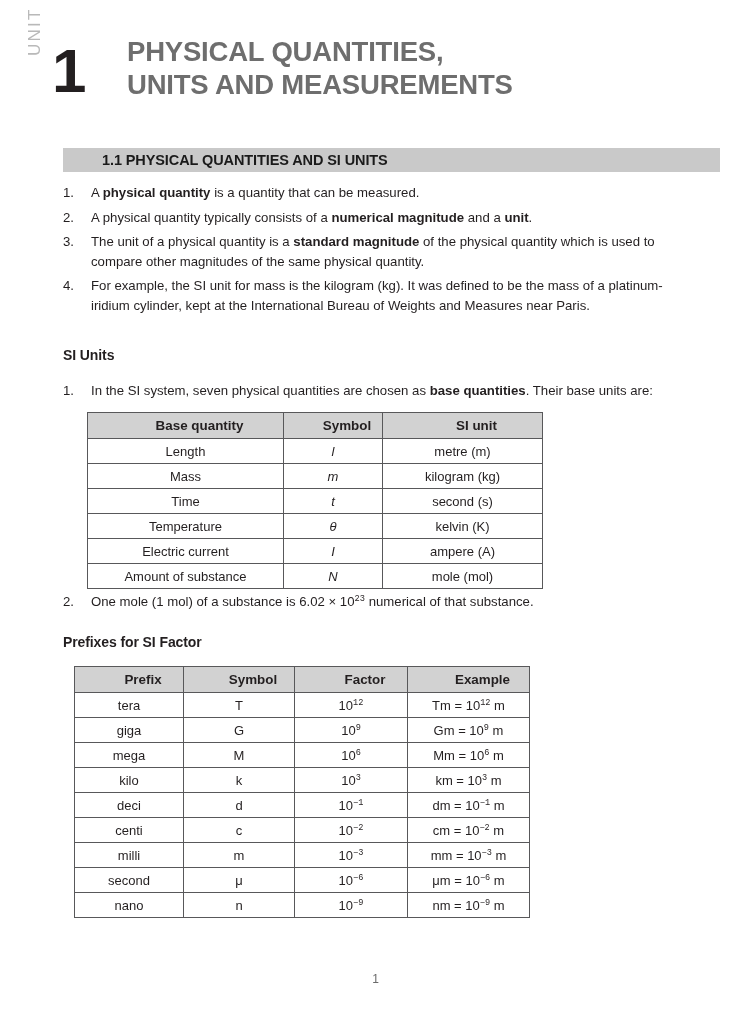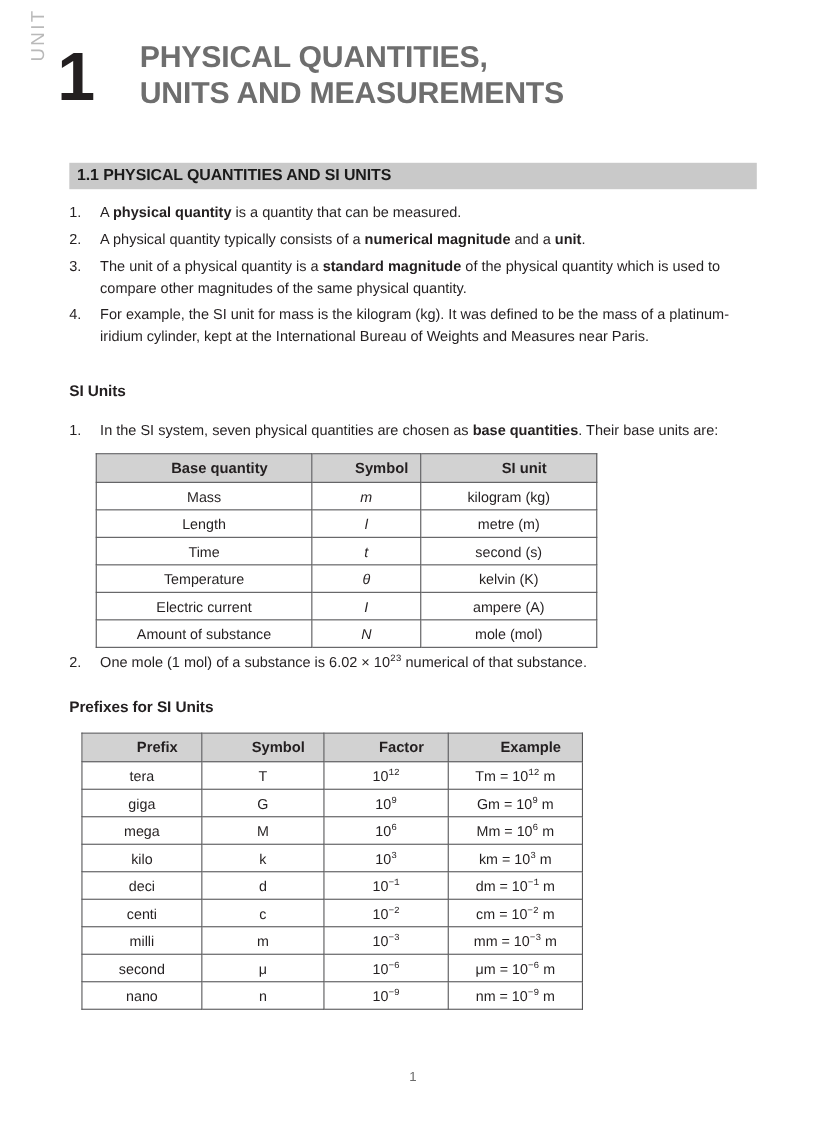--- a/index.html
+++ b/index.html
@@ -67,20 +67,21 @@
   
   .section-bar {
     position: absolute;
     left: 63px;
     top: 148px;
     width: 625px;
     height: 24px;
     background: #c9c9c9;
     display: flex;
     align-items: center;
+    padding-left: 32px;
   }
   .section-bar-text {
     font-size: 14.5px;
     font-weight: 700;
     color: #1a1a1a;
     padding-left: 7px;
     letter-spacing: -0.1px;
     white-space: nowrap;
   }
 
@@ -217,30 +218,30 @@
       </colgroup>
     <thead>
         <tr>
           <th>Base quantity</th>
           <th>Symbol</th>
           <th>SI unit</th>
         </tr>
       </thead>
     <tbody>
         <tr>
+          <td>Length</td>
+          <td class="sym">l</td>
+          <td>metre (m)</td>
+        </tr>
+        <tr>
           <td>Mass</td>
           <td class="sym">m</td>
           <td>kilogram (kg)</td>
         </tr>
         <tr>
-          <td>Length</td>
-          <td class="sym">l</td>
-          <td>metre (m)</td>
-        </tr>
-        <tr>
           <td>Time</td>
           <td class="sym">t</td>
           <td>second (s)</td>
         </tr>
         <tr>
           <td>Temperature</td>
           <td class="sym">θ</td>
           <td>kelvin (K)</td>
         </tr>
         <tr>
@@ -256,21 +257,21 @@
       </tbody>
   </table>
 
   <div class="olist" id="mole-list" style="top:592px;">
       <div class="li">
         <div class="li-num">2.</div>
         <div class="li-body"><span>One mole (1 mol) of a substance is 6.02 × 10</span><sup>23</sup><span> numerical of that substance.</span></div>
       </div>
     </div>
 
-  <div class="subhead" style="top:634px;">Prefixes for SI Units</div>
+  <div class="subhead" style="top:634px;">Prefixes for SI Factor</div>
 
   <table class="doc-table" id="prefix-table">
     <colgroup>
         <col style="width:109px">
         <col style="width:111px">
         <col style="width:113px">
         <col style="width:122px">
       </colgroup>
     <thead>
         <tr>

